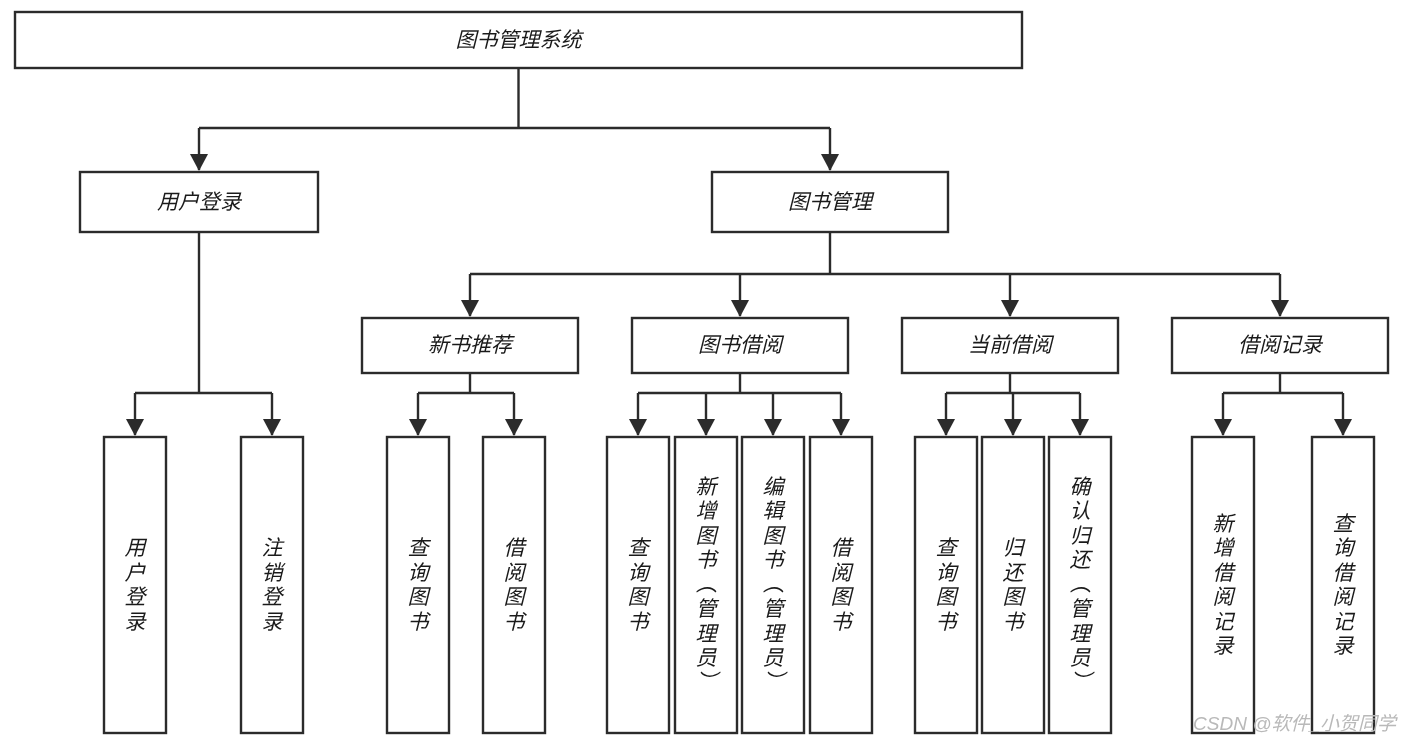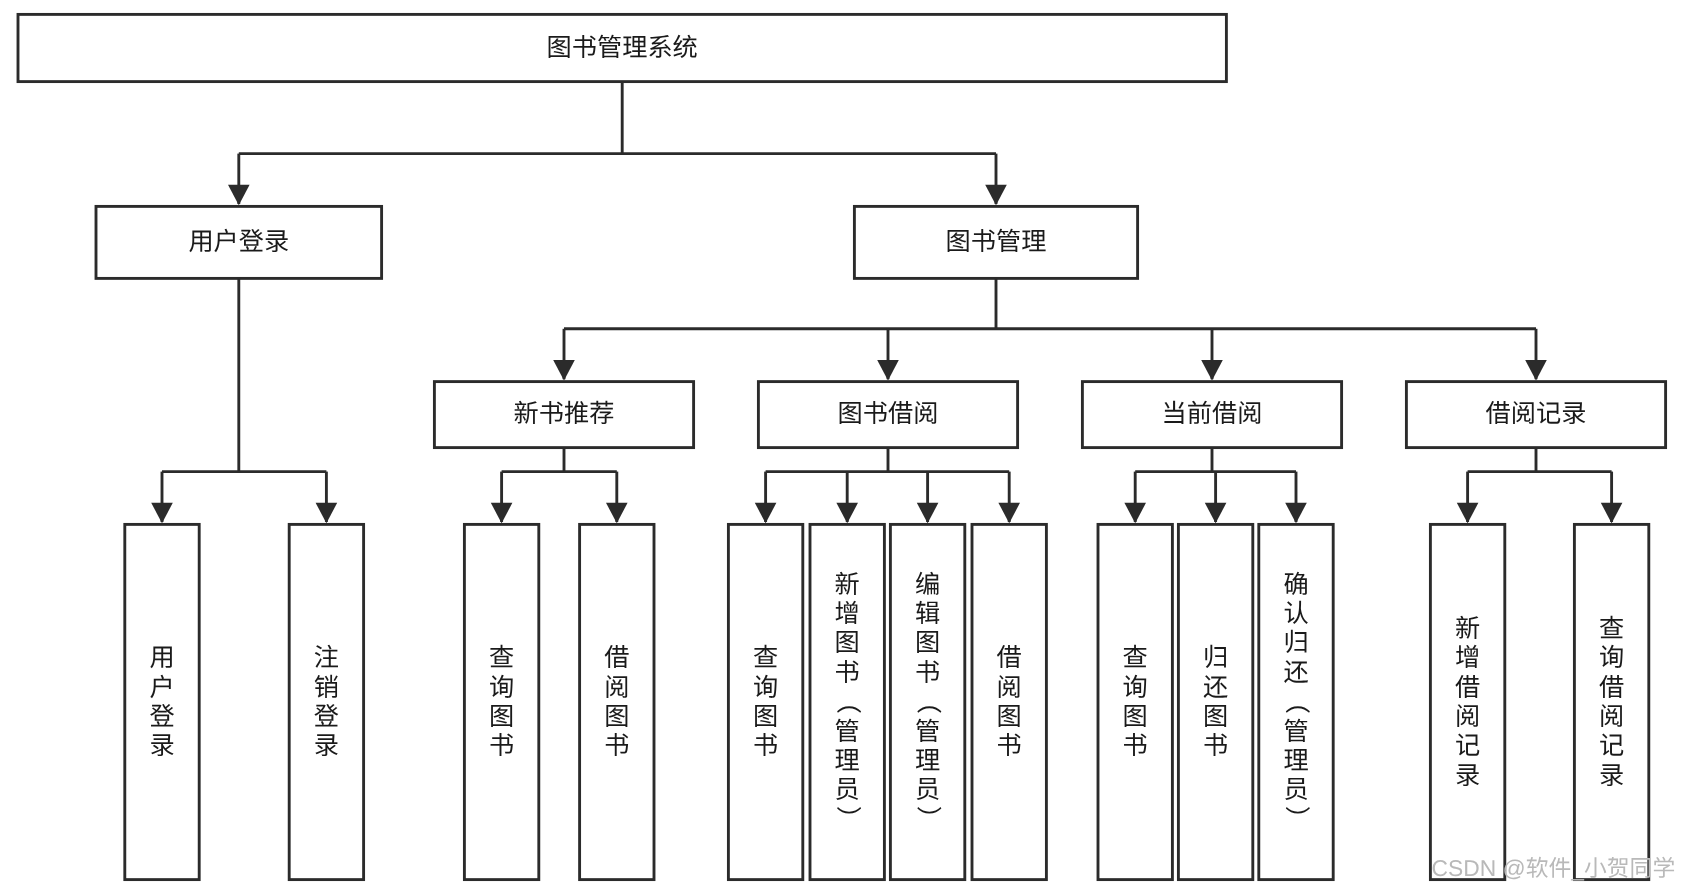--- a/index.html
+++ b/index.html
@@ -10,20 +10,21 @@
   }
   body {
     font-family: "Liberation Sans", "DejaVu Sans", sans-serif;
   }
   #diagram-root {
     position: relative;
     width: 1405px;
     height: 747px;
     background: #ffffff;
     overflow: hidden;
+    font-style: italic;
   }
   svg#flowchart {
     position: absolute;
     top: 0;
     left: 0;
     width: 1405px;
     height: 747px;
     display: block;
   }
   .node-box {

